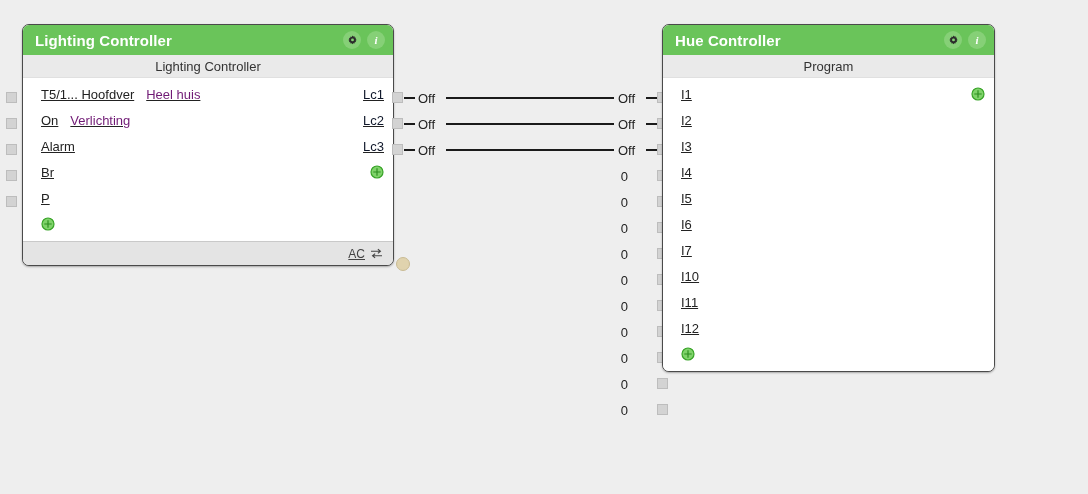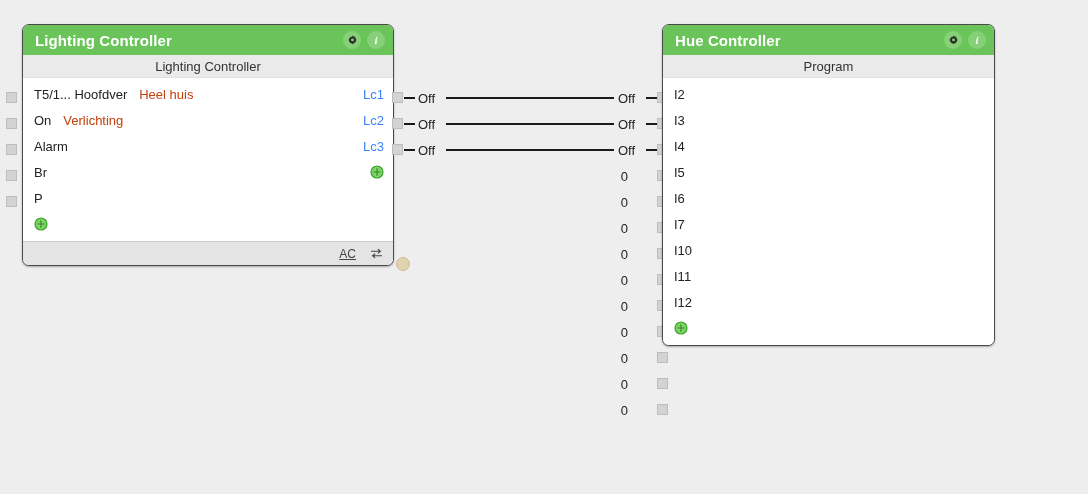--- a/index.html
+++ b/index.html
@@ -86,53 +86,54 @@
 
   .node-body {
     background: #ffffff;
     padding: 3px 0 4px 0;
   }
 
   .row {
     height: 26px;
     display: flex;
     align-items: center;
-    padding: 0 9px 0 11px;
+    padding: 0 9px 0 18px;
     box-sizing: border-box;
     position: relative;
+    text-decoration: underline;
   }
   .cell-name {
     white-space: nowrap;
     color: #222222;
   }
   .cell-desc {
-    color: #c2410c;
+    color: #701a75;
     margin-left: 12px;
     white-space: nowrap;
     flex: 1;
   }
   .cell-spacer { flex: 1; }
   .cell-out {
-    color: #3b82f6;
+    color: #0f172a;
     white-space: nowrap;
     text-align: right;
   }
 
   .node-footer {
     height: 24px;
     background: #e4e4e4;
     border-top: 1px solid #c9c9c9;
     display: flex;
     align-items: center;
     justify-content: flex-end;
     padding: 0 10px;
     box-sizing: border-box;
     font-size: 12px;
     color: #444444;
-    gap: 14px;
+    gap: 5px;
     text-decoration: underline;
   }
   .footer-swap svg { display: block; }
 
   
   .plus {
     width: 14px;
     height: 14px;
     display: inline-block;
   }
@@ -326,50 +327,60 @@
         <div class="hdr-icon">
           <span class="ichar">i</span>
         </div>
       </div>
     </div>
 
     <div class="node-subtitle">Program</div>
 
     <div class="node-body">
       <div class="row">
-          <span class="cell-name">I2</span>
-        </div>
-      <div class="row">
-          <span class="cell-name">I3</span>
-        </div>
-      <div class="row">
-          <span class="cell-name">I4</span>
-        </div>
-      <div class="row">
-          <span class="cell-name">I5</span>
-        </div>
-      <div class="row">
-          <span class="cell-name">I6</span>
-        </div>
-      <div class="row">
-          <span class="cell-name">I7</span>
-        </div>
-      <div class="row">
-          <span class="cell-name">I10</span>
-        </div>
-      <div class="row">
-          <span class="cell-name">I11</span>
-        </div>
-      <div class="row">
-          <span class="cell-name">I12</span>
-        </div>
-      <div class="row">
+        <span class="cell-name">I1</span>
+        <span class="cell-spacer"></span>
         <span class="plus">
           <svg width="14" height="14" viewBox="0 0 14 14">
             <circle cx="7" cy="7" r="6" fill="#7fd36a" stroke="#36a326" stroke-width="1.2"></circle>
             <path d="M7 3.3v7.4M3.3 7h7.4" stroke="#2f8f22" stroke-width="1.2"></path>
           </svg>
         </span>
       </div>
+      <div class="row">
+          <span class="cell-name">I2</span>
+        </div>
+      <div class="row">
+          <span class="cell-name">I3</span>
+        </div>
+      <div class="row">
+          <span class="cell-name">I4</span>
+        </div>
+      <div class="row">
+          <span class="cell-name">I5</span>
+        </div>
+      <div class="row">
+          <span class="cell-name">I6</span>
+        </div>
+      <div class="row">
+          <span class="cell-name">I7</span>
+        </div>
+      <div class="row">
+          <span class="cell-name">I10</span>
+        </div>
+      <div class="row">
+          <span class="cell-name">I11</span>
+        </div>
+      <div class="row">
+          <span class="cell-name">I12</span>
+        </div>
+      <div class="row">
+        <span class="plus">
+          <svg width="14" height="14" viewBox="0 0 14 14">
+            <circle cx="7" cy="7" r="6" fill="#7fd36a" stroke="#36a326" stroke-width="1.2"></circle>
+            <path d="M7 3.3v7.4M3.3 7h7.4" stroke="#2f8f22" stroke-width="1.2"></path>
+          </svg>
+        </span>
+      </div>
     </div>
   </div>
 
 </div>
 
 </body></html>

